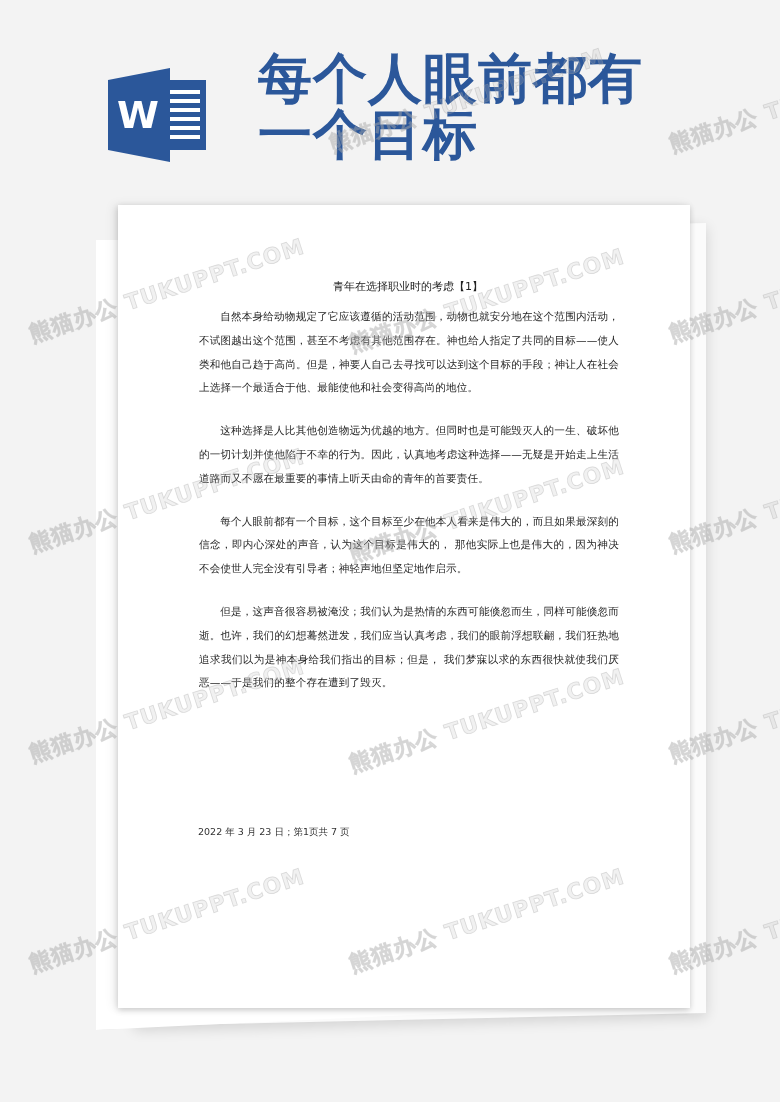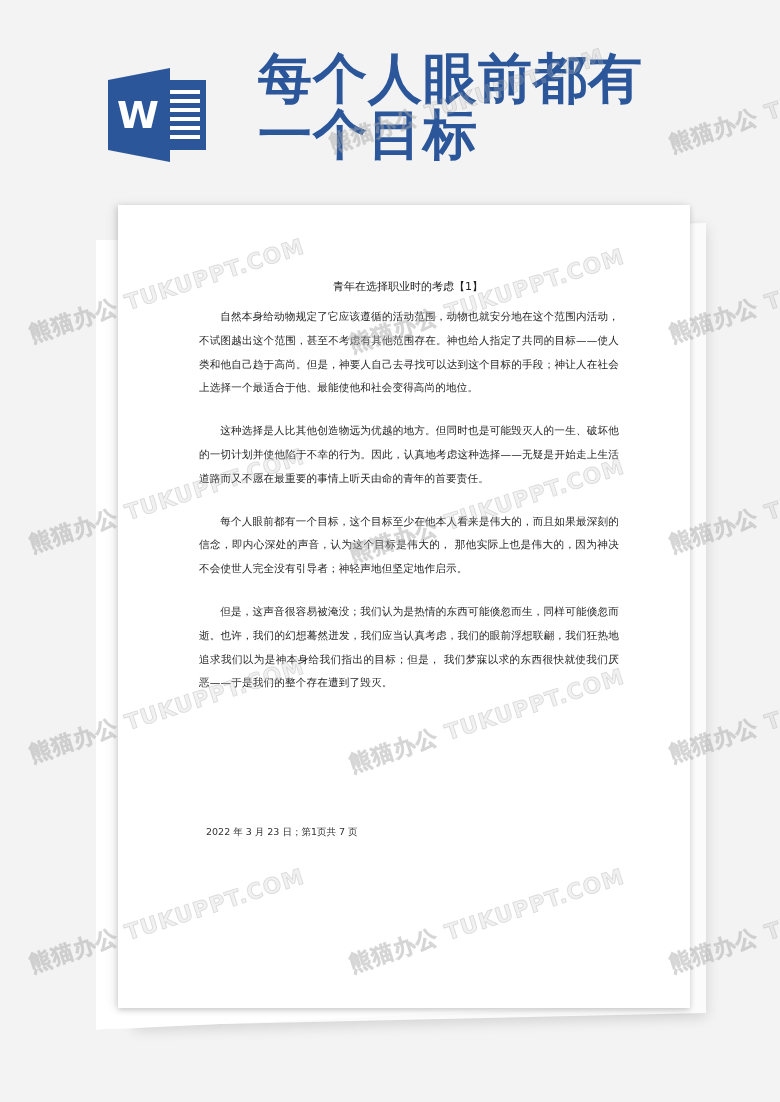--- a/index.html
+++ b/index.html
@@ -87,21 +87,21 @@
     margin: 0 0 19px 0;
     font-size: 10.6px;
     line-height: 23.8px;
     color: #262626;
     text-indent: 2em;
     text-align: justify;
     letter-spacing: 0.15px;
   }
   .doc-footer {
     position: absolute;
-    left: 88px;
+    left: 80px;
     top: 621px;
     font-size: 9.5px;
     color: #333;
   }
   
   .watermark {
     position: absolute;
     font-family: "DejaVu Sans", sans-serif;
     font-weight: bold;
     font-size: 22px;

